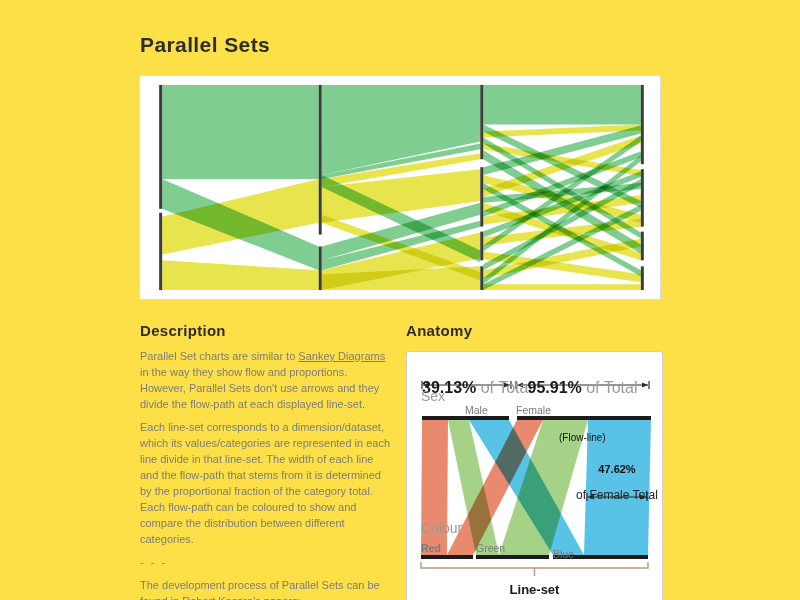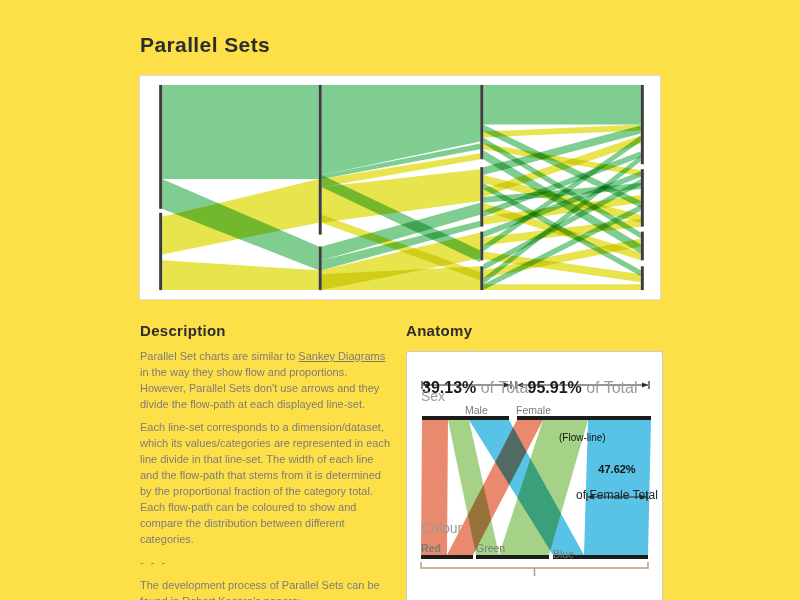--- a/index.html
+++ b/index.html
@@ -172,16 +172,17 @@
 
       <div class="ov flowline">(Flow-line)</div>
       <div class="ov pct47">47.62%</div>
       <div class="ov pct47cap">of Female Total</div>
 
       <div class="ov dim-label colour-label">Colour</div>
       <div class="ov cat cat-red">Red</div>
       <div class="ov cat cat-green">Green</div>
       <div class="ov cat cat-blue">Blue</div>
 
+      <div class="ov lineset">Line-set</div>
     </div>
   </div>
 
 </div>
 
 </body></html>

